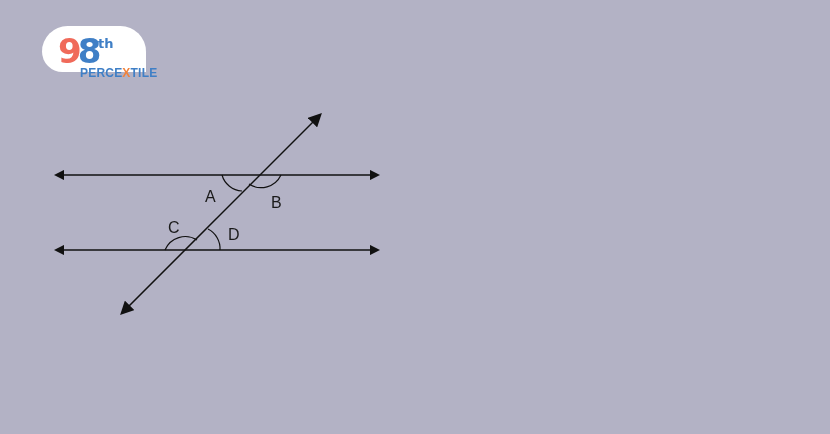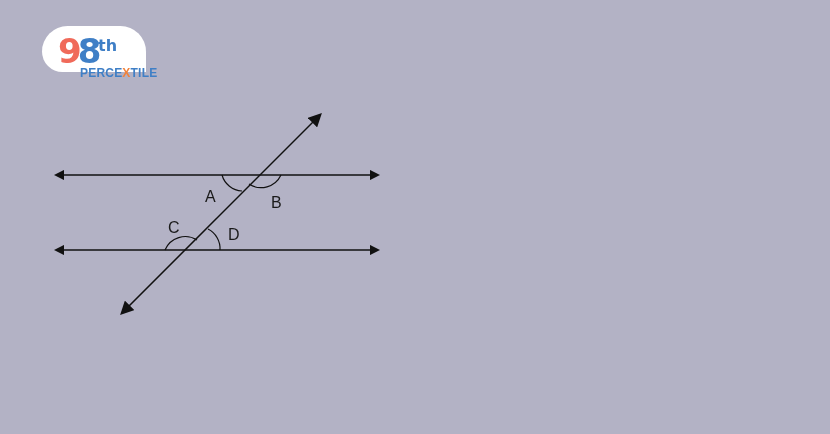--- a/index.html
+++ b/index.html
@@ -19,21 +19,21 @@
       position: absolute; left: 16px; top: 8px;
       font-family: "DejaVu Sans", sans-serif;
       font-weight: bold; font-size: 34px; line-height: 34px;
       letter-spacing: -4px;
     }
     .logo-nine { color: #f06a5a; }
     .logo-eight { color: #3f7fc6; }
     .logo-th {
       position: absolute; left: 56px; top: 10px;
       font-family: "DejaVu Sans", sans-serif; font-weight: bold;
-      font-size: 16px; color: #3f7fc6;
+      font-size: 13px; color: #3f7fc6;
     }
     .logo-word {
       position: absolute; left: 38px; top: 40px;
       font-family: "Liberation Sans", sans-serif;
       font-size: 12px; font-weight: bold; color: #3f7fc6;
       letter-spacing: 0.2px;
     }
     .logo-x { color: #f2823a; }
     .diagram { position: absolute; left: 0; top: 0; }
     .title {

